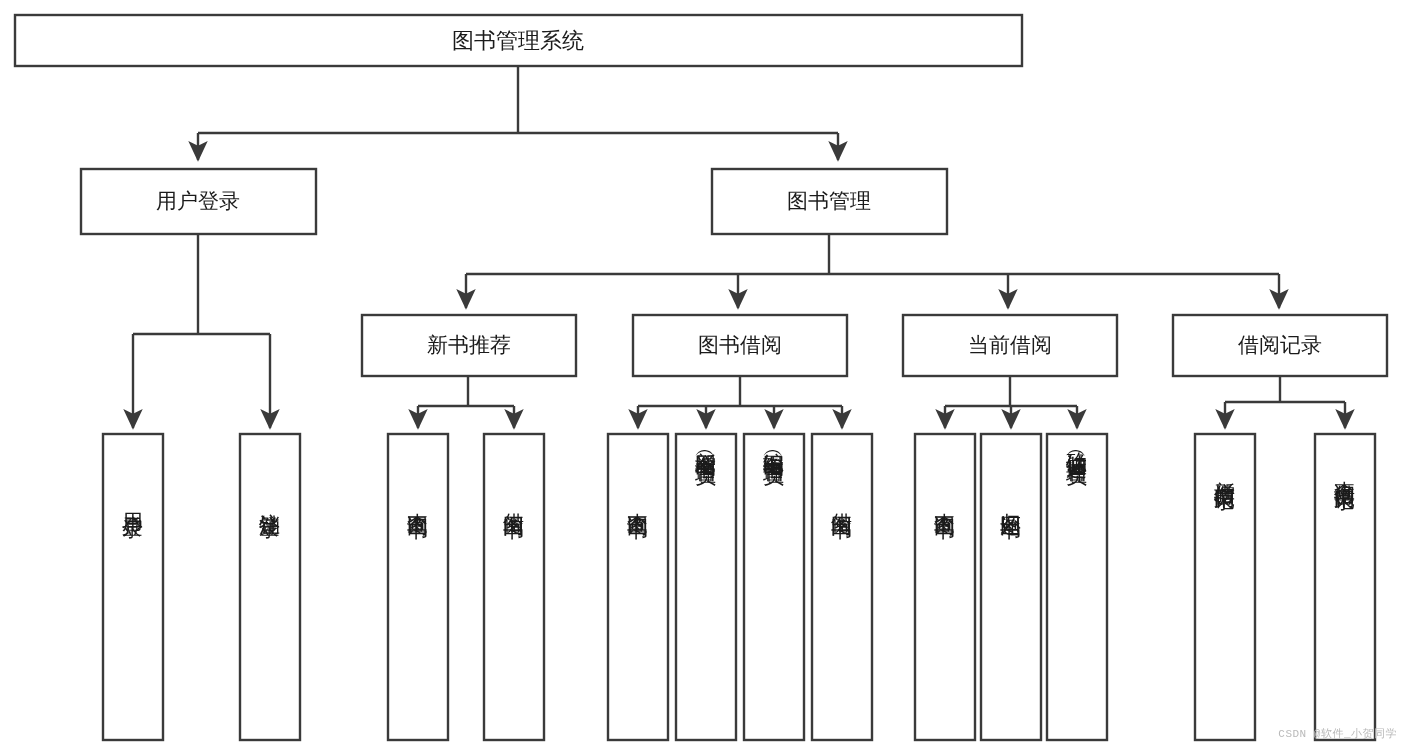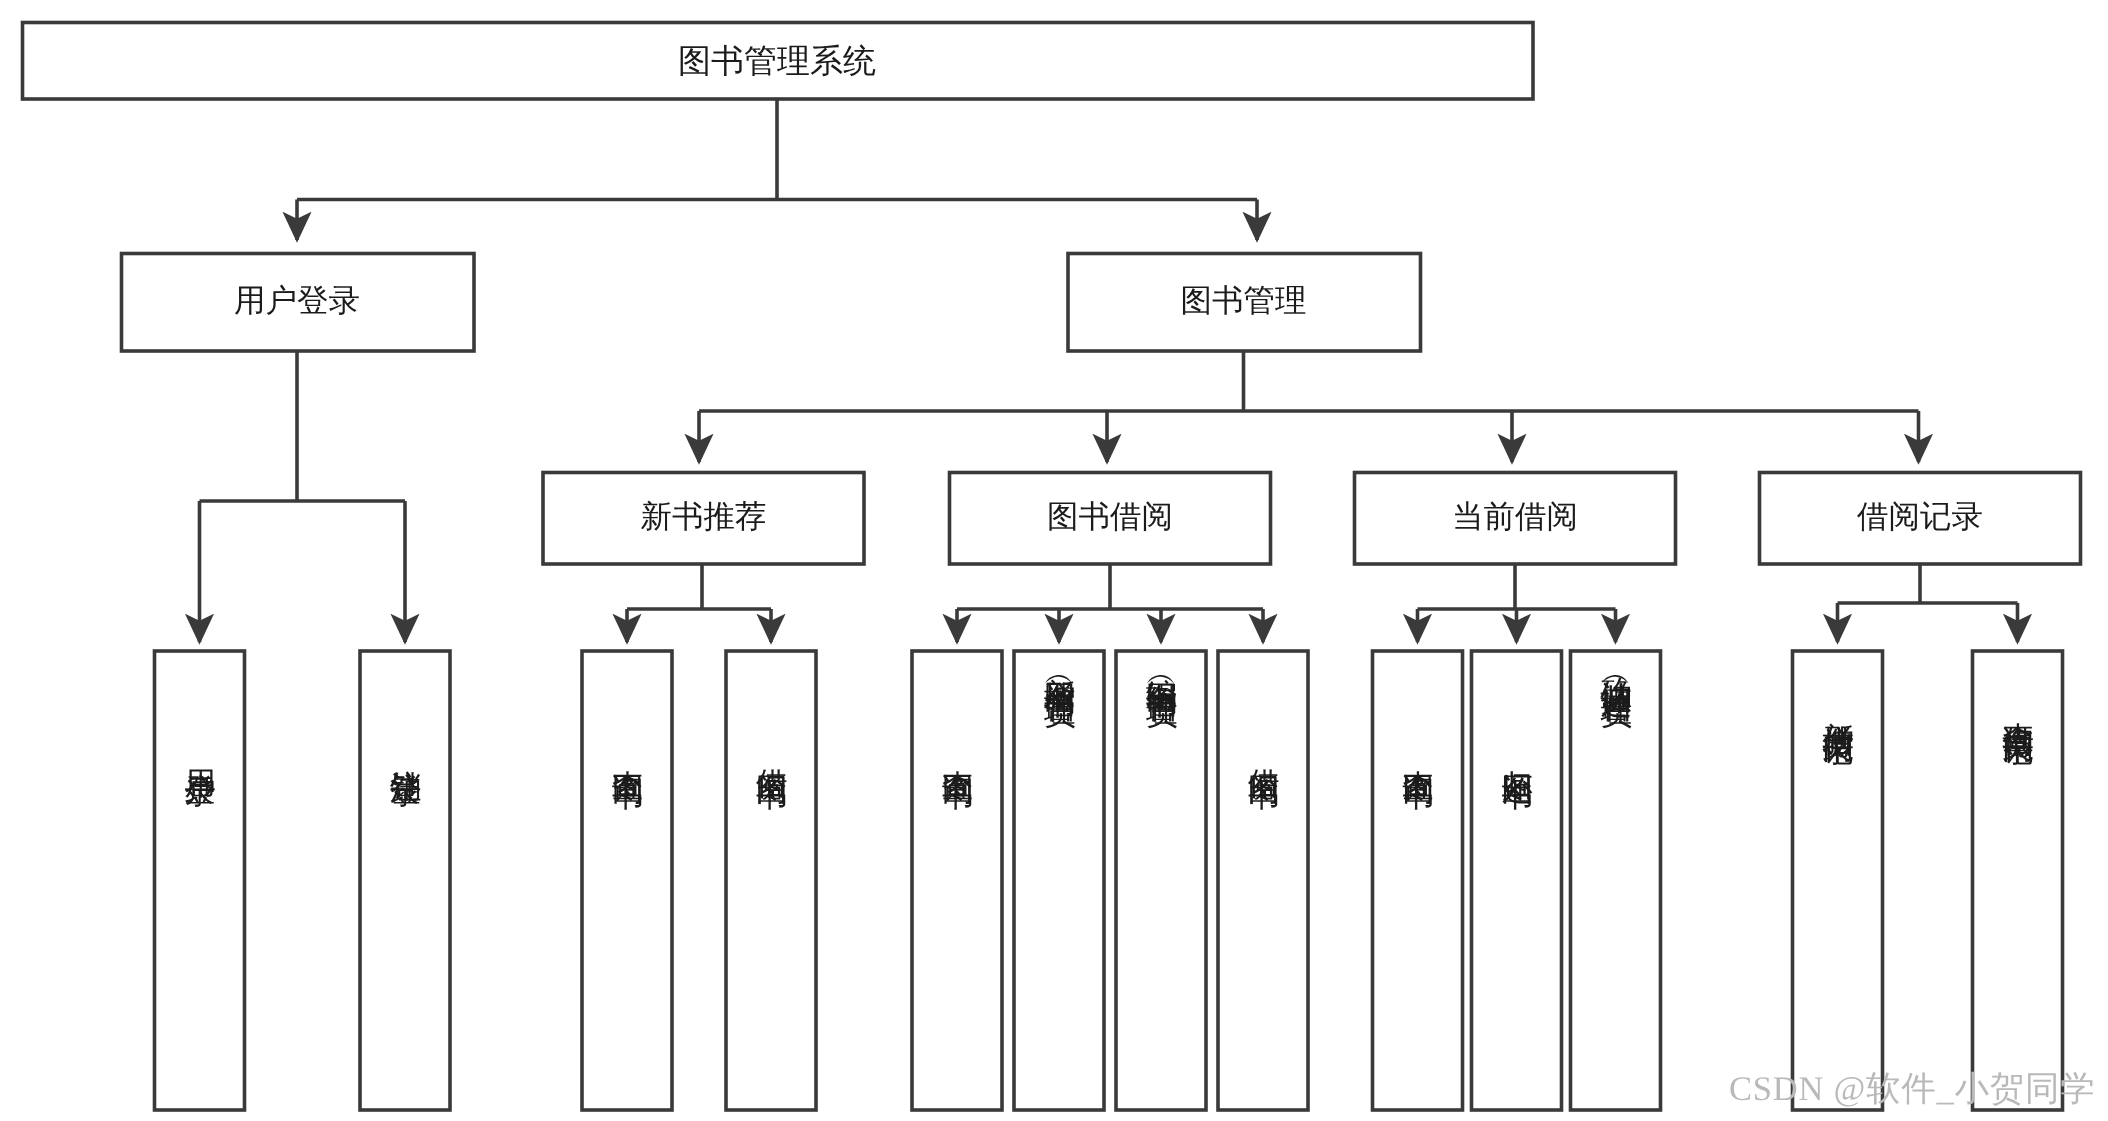--- a/index.html
+++ b/index.html
@@ -50,22 +50,22 @@
     fill: none;
   }
   .arrow-head {
     fill: #3a3a3a;
     stroke: none;
   }
   .watermark {
     position: absolute;
     right: 8px;
     bottom: 6px;
-    font-family: Liberation Serif, serif;
-    font-size: 23px;
+    font-family: Liberation Mono, monospace;
+    font-size: 11px;
     color: #b9b9b9;
     white-space: nowrap;
     letter-spacing: 0.5px;
   }
 </style>
 </head>
 <body>
 
 <svg id="diagram" viewBox="0 0 1405 747">
   <defs>

